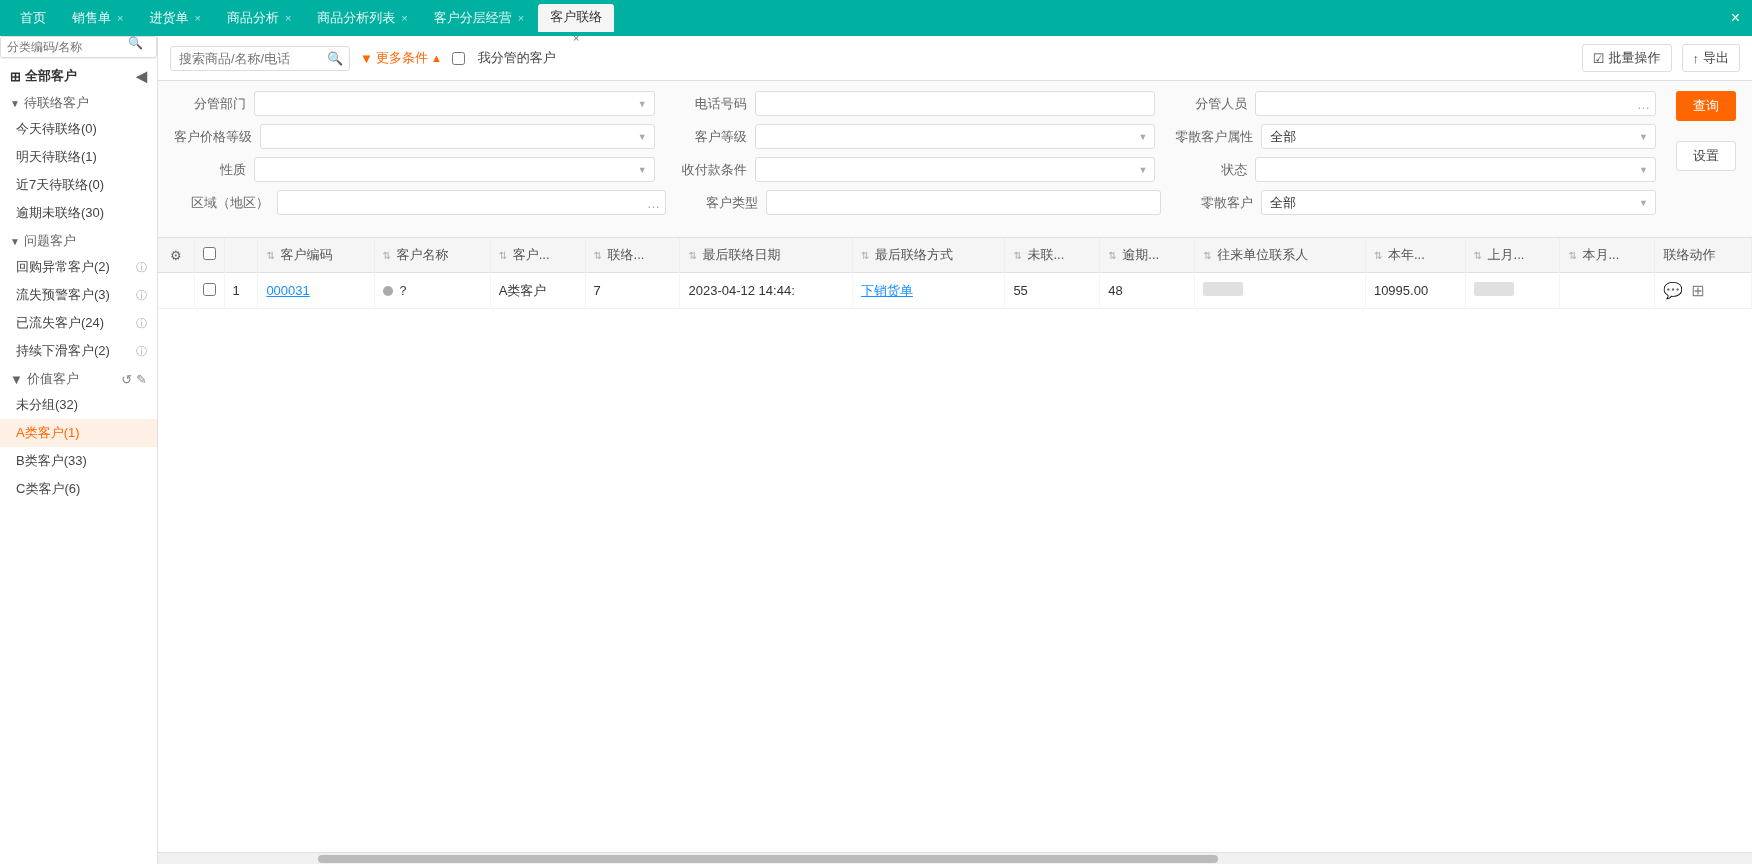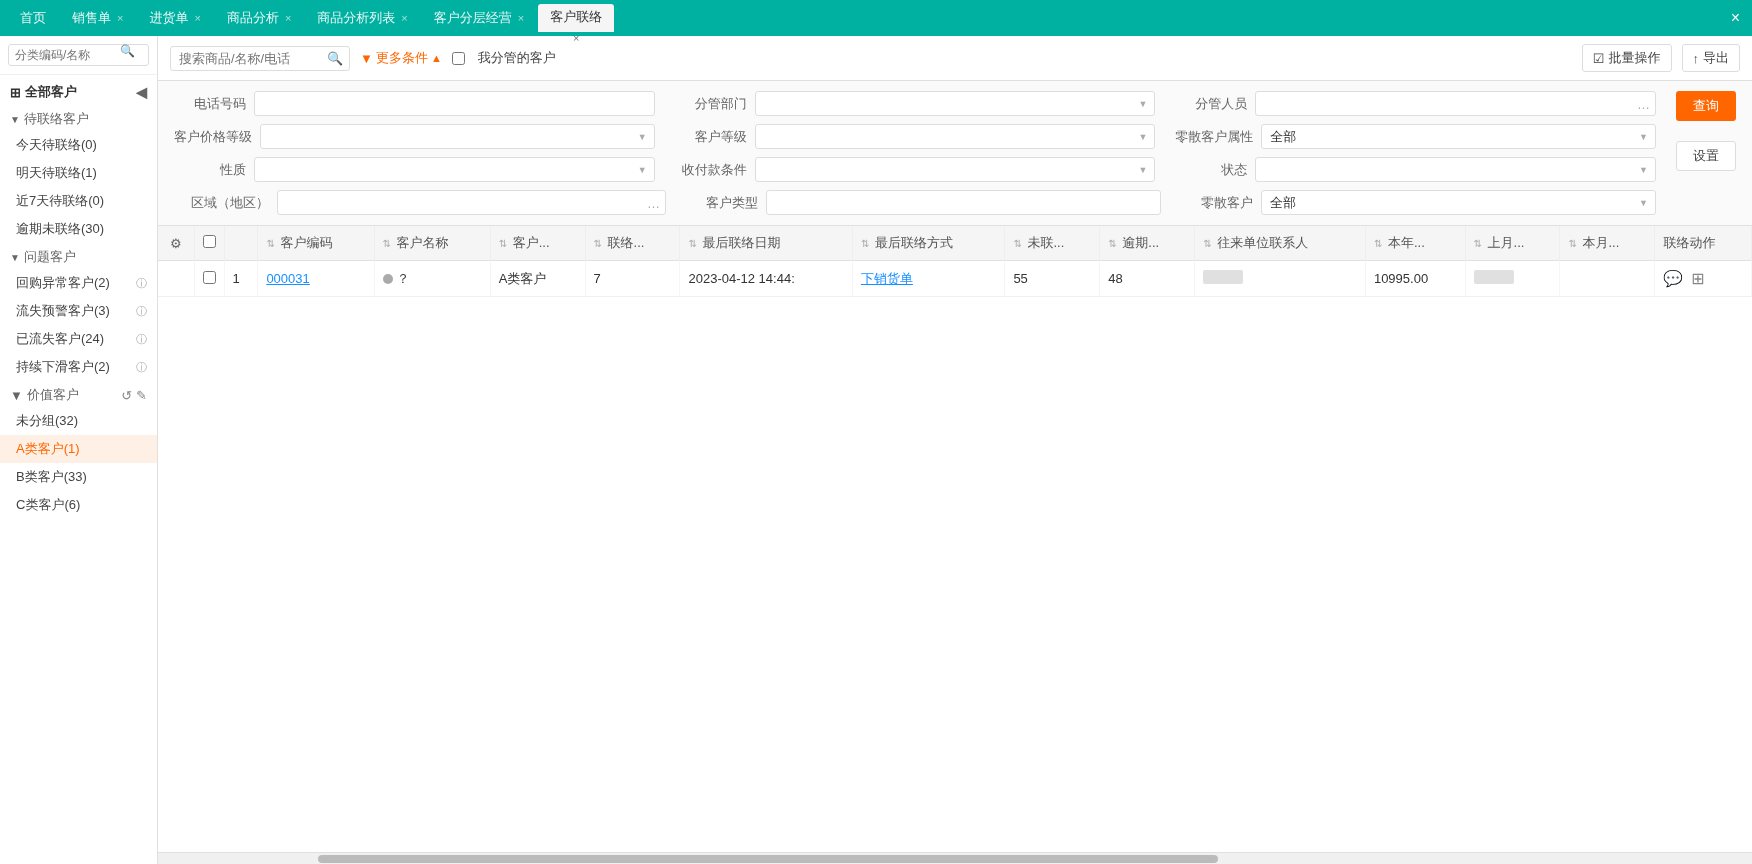--- a/index.html
+++ b/index.html
@@ -52,21 +52,21 @@
     .sidebar {
       width: 158px;
       background: white;
       border-right: 1px solid #e0e0e0;
       display: flex;
       flex-direction: column;
       flex-shrink: 0;
       overflow-y: auto;
     }
     .sidebar-search {
-      padding: 8px;
+      padding: 0;
       display: flex;
       align-items: flex-end;
       border-bottom: 1px solid #f0f0f0;
     }
     .sidebar-search input {
       width: 100%;
       border: 1px solid #ddd;
       border-radius: 3px;
       padding: 3px 6px;
       font-size: 12px;
@@ -211,21 +211,21 @@
       background: #fafafa;
       border-bottom: 1px solid #e0e0e0;
       padding: 10px 16px;
     }
     .filter-row {
       display: flex;
       align-items: center;
       gap: 20px;
       margin-bottom: 8px;
     }
-    .filter-row:last-child { margin-bottom: 0; padding-left: 17px; }
+    .filter-row:last-child { margin-bottom: 12px; padding-left: 17px; }
     .filter-field {
       display: flex;
       align-items: center;
       flex: 1;
       min-width: 0;
     }
     .filter-label {
       color: #666;
       font-size: 13px;
       white-space: nowrap;
@@ -579,29 +579,29 @@
         <span>导出</span>
       </button>
     </div>
 
     <div class="advanced-filter">
       <div style="display:flex; align-items:flex-start; gap:10px;">
         <div style="flex:1;">
 
           <div class="filter-row">
             <div class="filter-field">
+              <span class="filter-label">分管部门</span>
+              <div class="filter-control filter-select-wrap">
+                <select class="filter-select"><option></option></select>
+              </div>
+            </div>
+            <div class="filter-field">
               <span class="filter-label">电话号码</span>
               <div class="filter-control">
                 <input class="filter-input" type="text" style="">
-              </div>
-            </div>
-            <div class="filter-field">
-              <span class="filter-label">分管部门</span>
-              <div class="filter-control filter-select-wrap">
-                <select class="filter-select"><option></option></select>
               </div>
             </div>
             <div class="filter-field">
               <span class="filter-label">分管人员</span>
               <div class="filter-control filter-area-wrap">
                 <input class="filter-input" type="text" style="">
                 <span class="filter-dots">…</span>
               </div>
             </div>
           </div>

